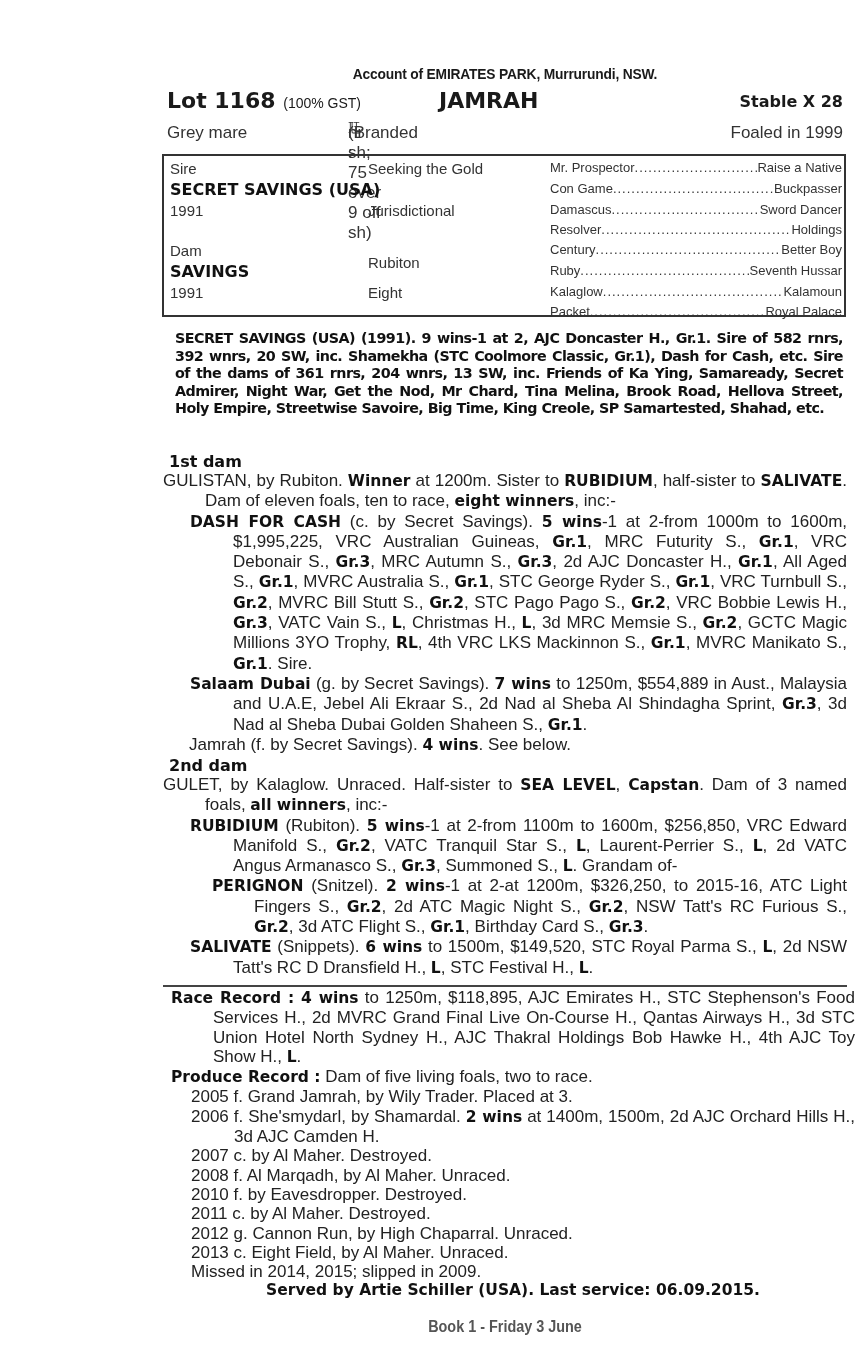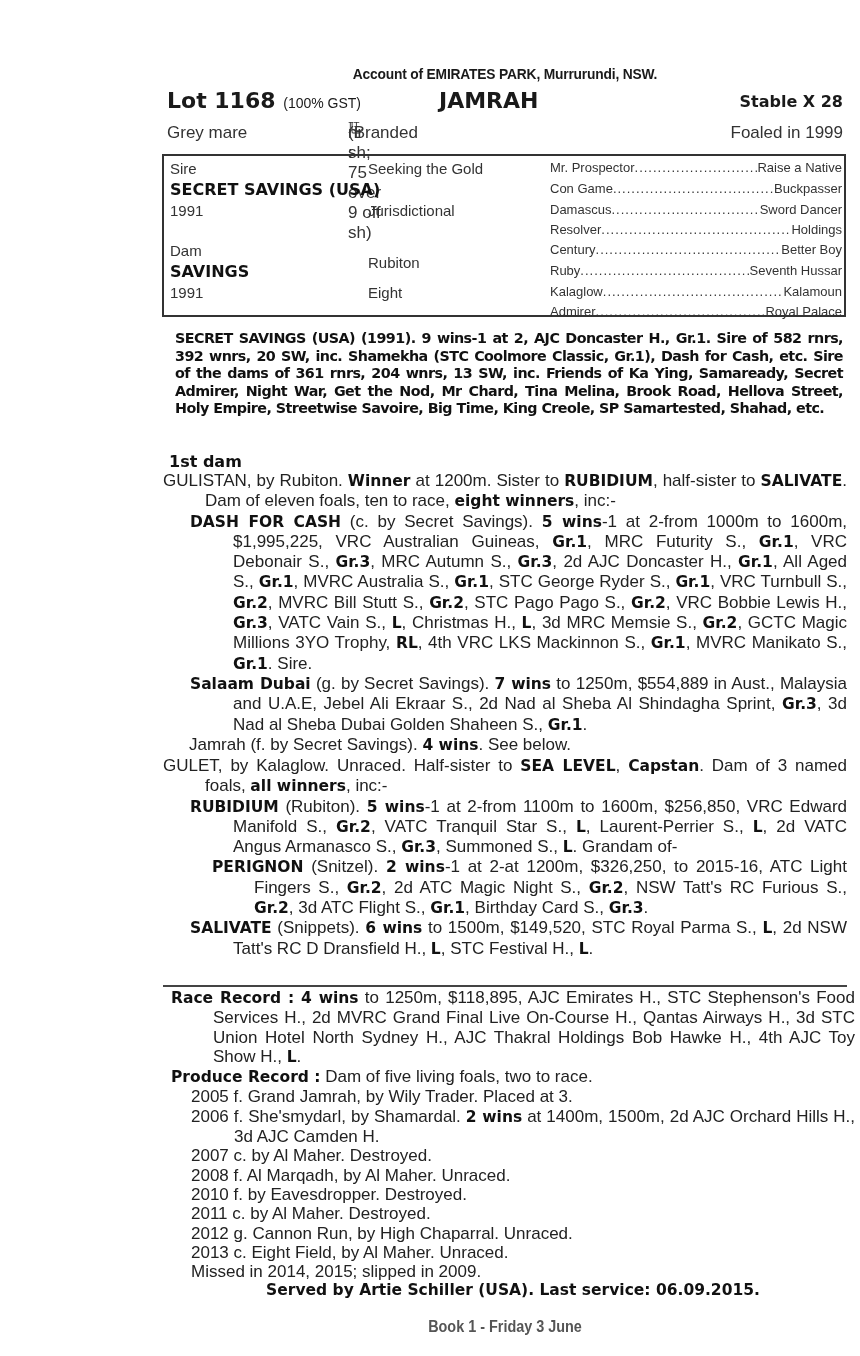--- a/index.html
+++ b/index.html
@@ -116,37 +116,38 @@
         <span class="l">Ruby</span>
         <span class="dots"></span>
         <span class="r">Seventh Hussar</span>
       </div>
     <div class="ggrow" style="top:128px;">
         <span class="l">Kalaglow</span>
         <span class="dots"></span>
         <span class="r">Kalamoun</span>
       </div>
     <div class="ggrow" style="top:148px;">
-        <span class="l">Admirer</span>
+        <span class="l">Packet</span>
         <span class="dots"></span>
         <span class="r">Royal Palace</span>
       </div>
   </div>
 
   <div class="sirepara">SECRET SAVINGS (USA) (1991). 9 wins-1 at 2, AJC Doncaster H., Gr.1. Sire of 582 rnrs, 392 wnrs, 20 SW, inc. Shamekha (STC Coolmore Classic, Gr.1), Dash for Cash, etc. Sire of the dams of 361 rnrs, 204 wnrs, 13 SW, inc. Friends of Ka Ying, Samaready, Secret Admirer, Night War, Get the Nod, Mr Chard, Tina Melina, Brook Road, Hellova Street, Holy Empire, Streetwise Savoire, Big Time, King Creole, SP Samartested, Shahad, etc.</div>
 
   <div class="sec" style="top:452px;">
     <h3>1st dam</h3>
     <div class="p hang1" style="margin-left:-6px;"><span>GULISTAN, by Rubiton. </span><span class="b">Winner</span><span> at 1200m. Sister to </span><span class="b">RUBIDIUM</span><span>, half-sister to </span><span class="b">SALIVATE</span><span>. Dam of eleven foals, ten to race, </span><span class="b">eight winners</span><span>, inc:-</span></div>
     <div class="p hang2"><span class="b">DASH FOR CASH</span><span> (c. by Secret Savings). </span><span class="b">5 wins</span><span>-1 at 2-from 1000m to 1600m, $1,995,225, VRC Australian Guineas, </span><span class="b">Gr.1</span><span>, MRC Futurity S., </span><span class="b">Gr.1</span><span>, VRC Debonair S., </span><span class="b">Gr.3</span><span>, MRC Autumn S., </span><span class="b">Gr.3</span><span>, 2d AJC Doncaster H., </span><span class="b">Gr.1</span><span>, All Aged S., </span><span class="b">Gr.1</span><span>, MVRC Australia S., </span><span class="b">Gr.1</span><span>, STC George Ryder S., </span><span class="b">Gr.1</span><span>, VRC Turnbull S., </span><span class="b">Gr.2</span><span>, MVRC Bill Stutt S., </span><span class="b">Gr.2</span><span>, STC Pago Pago S., </span><span class="b">Gr.2</span><span>, VRC Bobbie Lewis H., </span><span class="b">Gr.3</span><span>, VATC Vain S., </span><span class="b">L</span><span>, Christmas H., </span><span class="b">L</span><span>, 3d MRC Memsie S., </span><span class="b">Gr.2</span><span>, GCTC Magic Millions 3YO Trophy, </span><span class="b">RL</span><span>, 4th VRC LKS Mackinnon S., </span><span class="b">Gr.1</span><span>, MVRC Manikato S., </span><span class="b">Gr.1</span><span>. Sire.</span></div>
     <div class="p hang2"><span class="b">Salaam Dubai</span><span> (g. by Secret Savings). </span><span class="b">7 wins</span><span> to 1250m, $554,889 in Aust., Malaysia and U.A.E, Jebel Ali Ekraar S., 2d Nad al Sheba Al Shindagha Sprint, </span><span class="b">Gr.3</span><span>, 3d Nad al Sheba Dubai Golden Shaheen S., </span><span class="b">Gr.1</span><span>.</span></div>
     <div class="p lst"><span>Jamrah (f. by Secret Savings). </span><span class="b">4 wins</span><span>. See below.</span></div>
   </div>
 
   <div class="sec" style="top:756px;">
+    <h3>2nd dam</h3>
     <div class="p hang1" style="margin-left:-6px;"><span>GULET, by Kalaglow. Unraced. Half-sister to </span><span class="b">SEA LEVEL</span><span>, </span><span class="b">Capstan</span><span>. Dam of 3 named foals, </span><span class="b">all winners</span><span>, inc:-</span></div>
     <div class="p hang2"><span class="b">RUBIDIUM</span><span> (Rubiton). </span><span class="b">5 wins</span><span>-1 at 2-from 1100m to 1600m, $256,850, VRC Edward Manifold S., </span><span class="b">Gr.2</span><span>, VATC Tranquil Star S., </span><span class="b">L</span><span>, Laurent-Perrier S., </span><span class="b">L</span><span>, 2d VATC Angus Armanasco S., </span><span class="b">Gr.3</span><span>, Summoned S., </span><span class="b">L</span><span>. Grandam of-</span></div>
     <div class="p hang3"><span class="b">PERIGNON</span><span> (Snitzel). </span><span class="b">2 wins</span><span>-1 at 2-at 1200m, $326,250, to 2015-16, ATC Light Fingers S., </span><span class="b">Gr.2</span><span>, 2d ATC Magic Night S., </span><span class="b">Gr.2</span><span>, NSW Tatt's RC Furious S., </span><span class="b">Gr.2</span><span>, 3d ATC Flight S., </span><span class="b">Gr.1</span><span>, Birthday Card S., </span><span class="b">Gr.3</span><span>.</span></div>
     <div class="p hang2"><span class="b">SALIVATE</span><span> (Snippets). </span><span class="b">6 wins</span><span> to 1500m, $149,520, STC Royal Parma S., </span><span class="b">L</span><span>, 2d NSW Tatt's RC D Dransfield H., </span><span class="b">L</span><span>, STC Festival H., </span><span class="b">L</span><span>.</span></div>
   </div>
 
   <div class="divider"></div>
 
   <div class="sec" style="top:988px; left:8px; width:684px;">
     <div class="p hang1"><span class="b">Race Record : 4 wins</span><span> to 1250m, $118,895, AJC Emirates H., STC Stephenson's Food Services H., 2d MVRC Grand Final Live On-Course H., Qantas Airways H., 3d STC Union Hotel North Sydney H., AJC Thakral Holdings Bob Hawke H., 4th AJC Toy Show H., </span><span class="b">L</span><span>.</span></div>

